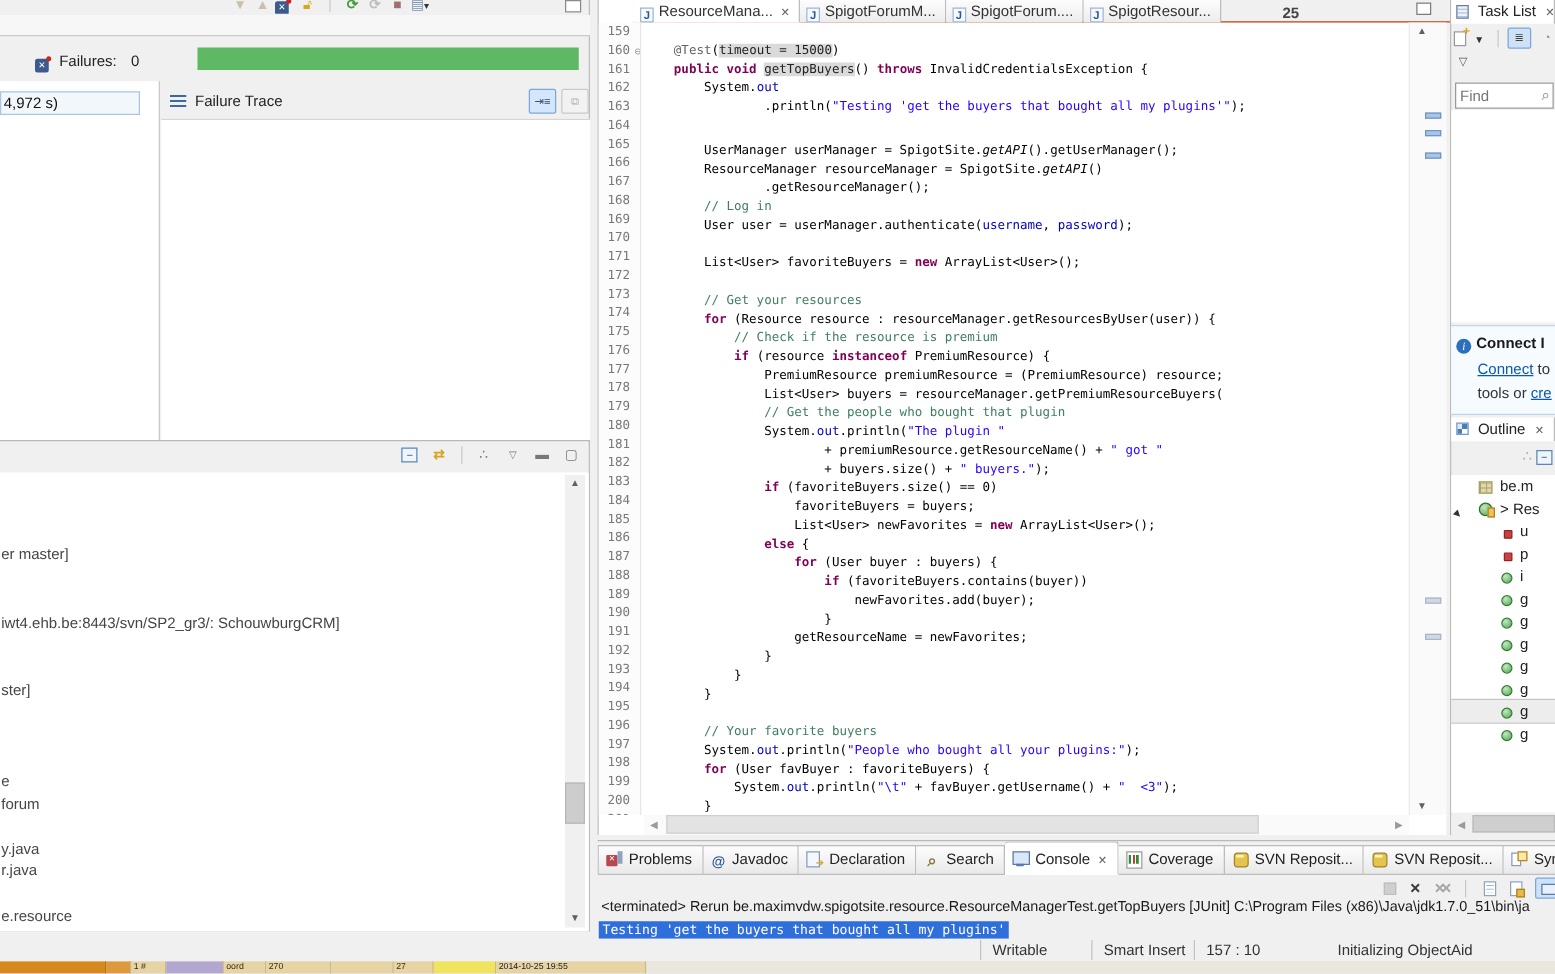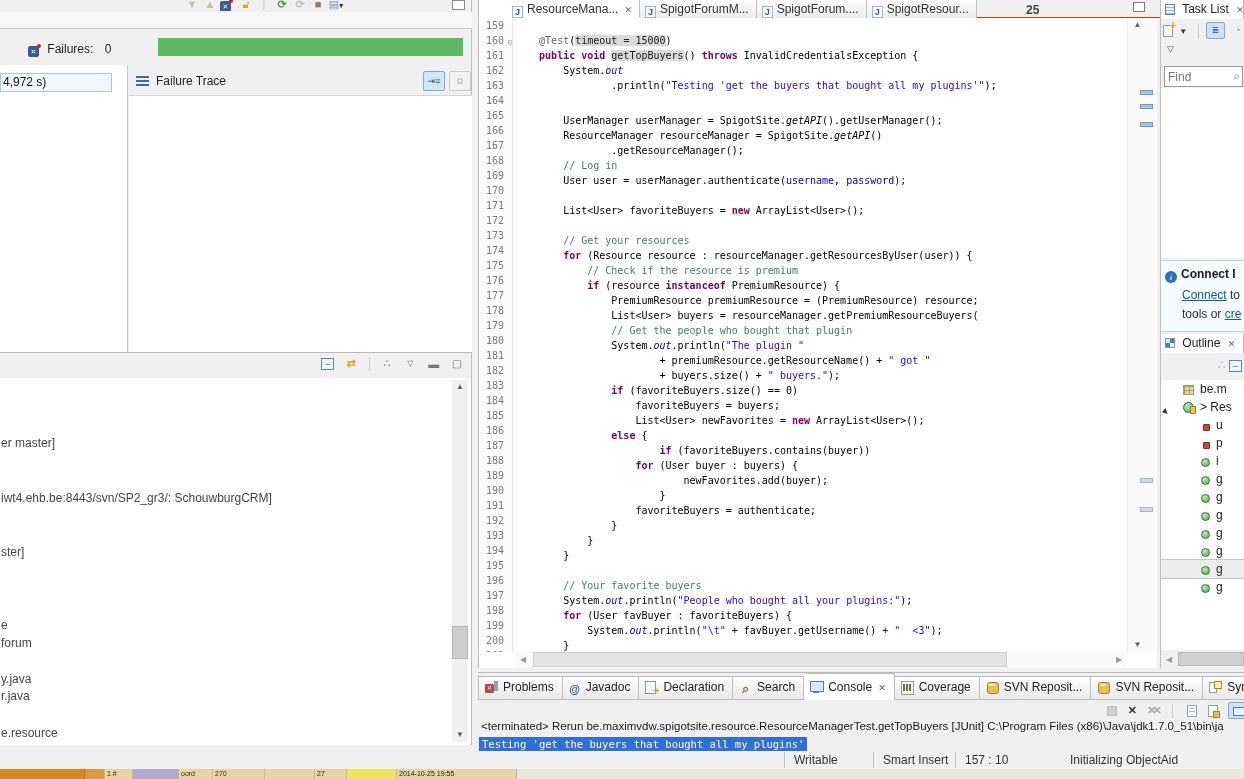--- a/index.html
+++ b/index.html
@@ -57,21 +57,21 @@
   .emaxbox { position:absolute; left:654px; top:2px; width:12px; height:10px; border:1px solid #7a7a7a; background:#fff; }
   .egutter { position:absolute; left:0; top:18px; width:34px; height:634px; background:#fcfcfc; border-right:1px solid #e6e6e6; overflow:hidden;
     font-family:"DejaVu Sans Mono", monospace; font-size:10px; color:#787878; }
   .gln { height:15px; line-height:15px; text-align:right; padding-right:8px; position:relative; }
   .gln .fold { position:absolute; right:-1px; top:2px; font-size:9px; color:#9a9a9a; }
   .ecode { position:absolute; left:36px; top:18px; right:30px; height:634px; overflow:hidden;
     font-family:"DejaVu Sans Mono", monospace; font-size:10px; }
   .cl { height:15px; line-height:15px; white-space:pre; }
   .sg-p{color:#000;} .sg-k{color:#7f0055;font-weight:bold;} .sg-s{color:#2a00ff;}
   .sg-c{color:#3f7f5f;} .sg-a{color:#646464;} .sg-f{color:#0000c0;}
-  .sg-sf{color:#0000c0;font-style:italic;} .sg-sm{color:#000;font-style:italic;}
+  .sg-sf{color:#0000c0;} .sg-sm{color:#000;font-style:italic;}
   .sg-o{background:#dadada;}
   .evscroll { position:absolute; right:0; top:18px; width:30px; height:634px; background:#fafafa; border-left:1px solid #ececec; }
   .evscroll .sarrow { left:1px; width:17px; }
   .ovmark { position:absolute; left:12px; width:13px; height:5px; background:#a8c4e6; border:1px solid #6f96c4; }
   .ovmark.lite { background:#cfd8e4; border-color:#aab6c6; }
   .ehscroll { position:absolute; left:36px; right:30px; top:652px; height:16px; background:#fafafa; }
   .ehscroll .thumb { position:absolute; left:18px; right:120px; top:0; height:15px; background:#e3e3e3; border:1px solid #cfcfcf; }
   .harrow { position:absolute; top:0; width:16px; height:15px; font-size:8px; line-height:15px; text-align:center; color:#9a9a9a; }
 
   
@@ -305,25 +305,25 @@
         <div class="cl" style="padding-left: 16ch;"><span class="sg-p">PremiumResource premiumResource = (PremiumResource) resource;</span></div>
         <div class="cl" style="padding-left: 16ch;"><span class="sg-p">List&lt;User&gt; buyers = resourceManager.getPremiumResourceBuyers(</span></div>
         <div class="cl" style="padding-left: 16ch;"><span class="sg-c">// Get the people who bought that plugin</span></div>
         <div class="cl" style="padding-left: 16ch;"><span class="sg-p">System.</span><span class="sg-sf">out</span><span class="sg-p">.println(</span><span class="sg-s">"The plugin "</span></div>
         <div class="cl" style="padding-left: 24ch;"><span class="sg-p">+ premiumResource.getResourceName() + </span><span class="sg-s">" got "</span></div>
         <div class="cl" style="padding-left: 24ch;"><span class="sg-p">+ buyers.size() + </span><span class="sg-s">" buyers."</span><span class="sg-p">);</span></div>
         <div class="cl" style="padding-left: 16ch;"><span class="sg-k">if</span><span class="sg-p"> (favoriteBuyers.size() == 0)</span></div>
         <div class="cl" style="padding-left: 20ch;"><span class="sg-p">favoriteBuyers = buyers;</span></div>
         <div class="cl" style="padding-left: 20ch;"><span class="sg-p">List&lt;User&gt; newFavorites = </span><span class="sg-k">new</span><span class="sg-p"> ArrayList&lt;User&gt;();</span></div>
         <div class="cl" style="padding-left: 16ch;"><span class="sg-k">else</span><span class="sg-p"> {</span></div>
+        <div class="cl" style="padding-left: 20ch;"><span class="sg-k">for</span><span class="sg-p"> (User buyer : buyers) {</span></div>
         <div class="cl" style="padding-left: 24ch;"><span class="sg-k">if</span><span class="sg-p"> (favoriteBuyers.contains(buyer))</span></div>
-        <div class="cl" style="padding-left: 20ch;"><span class="sg-k">for</span><span class="sg-p"> (User buyer : buyers) {</span></div>
         <div class="cl" style="padding-left: 28ch;"><span class="sg-p">newFavorites.add(buyer);</span></div>
         <div class="cl" style="padding-left: 24ch;"><span class="sg-p">}</span></div>
-        <div class="cl" style="padding-left: 20ch;"><span class="sg-p">favoriteBuyers = authenticate;</span></div>
+        <div class="cl" style="padding-left: 20ch;"><span class="sg-p">getResourceName = newFavorites;</span></div>
         <div class="cl" style="padding-left: 16ch;"><span class="sg-p">}</span></div>
         <div class="cl" style="padding-left: 12ch;"><span class="sg-p">}</span></div>
         <div class="cl" style="padding-left: 8ch;"><span class="sg-p">}</span></div>
         <div class="cl" style="padding-left: 0ch;"></div>
         <div class="cl" style="padding-left: 8ch;"><span class="sg-c">// Your favorite buyers</span></div>
         <div class="cl" style="padding-left: 8ch;"><span class="sg-p">System.</span><span class="sg-sf">out</span><span class="sg-p">.println(</span><span class="sg-s">"People who bought all your plugins:"</span><span class="sg-p">);</span></div>
         <div class="cl" style="padding-left: 8ch;"><span class="sg-k">for</span><span class="sg-p"> (User favBuyer : favoriteBuyers) {</span></div>
         <div class="cl" style="padding-left: 12ch;"><span class="sg-p">System.</span><span class="sg-sf">out</span><span class="sg-p">.println(</span><span class="sg-s">"\t"</span><span class="sg-p"> + favBuyer.getUsername() + </span><span class="sg-s">"  &lt;3"</span><span class="sg-p">);</span></div>
         <div class="cl" style="padding-left: 8ch;"><span class="sg-p">}</span></div>
         <div class="cl" style="padding-left: 4ch;"><span class="sg-p">}</span></div>

